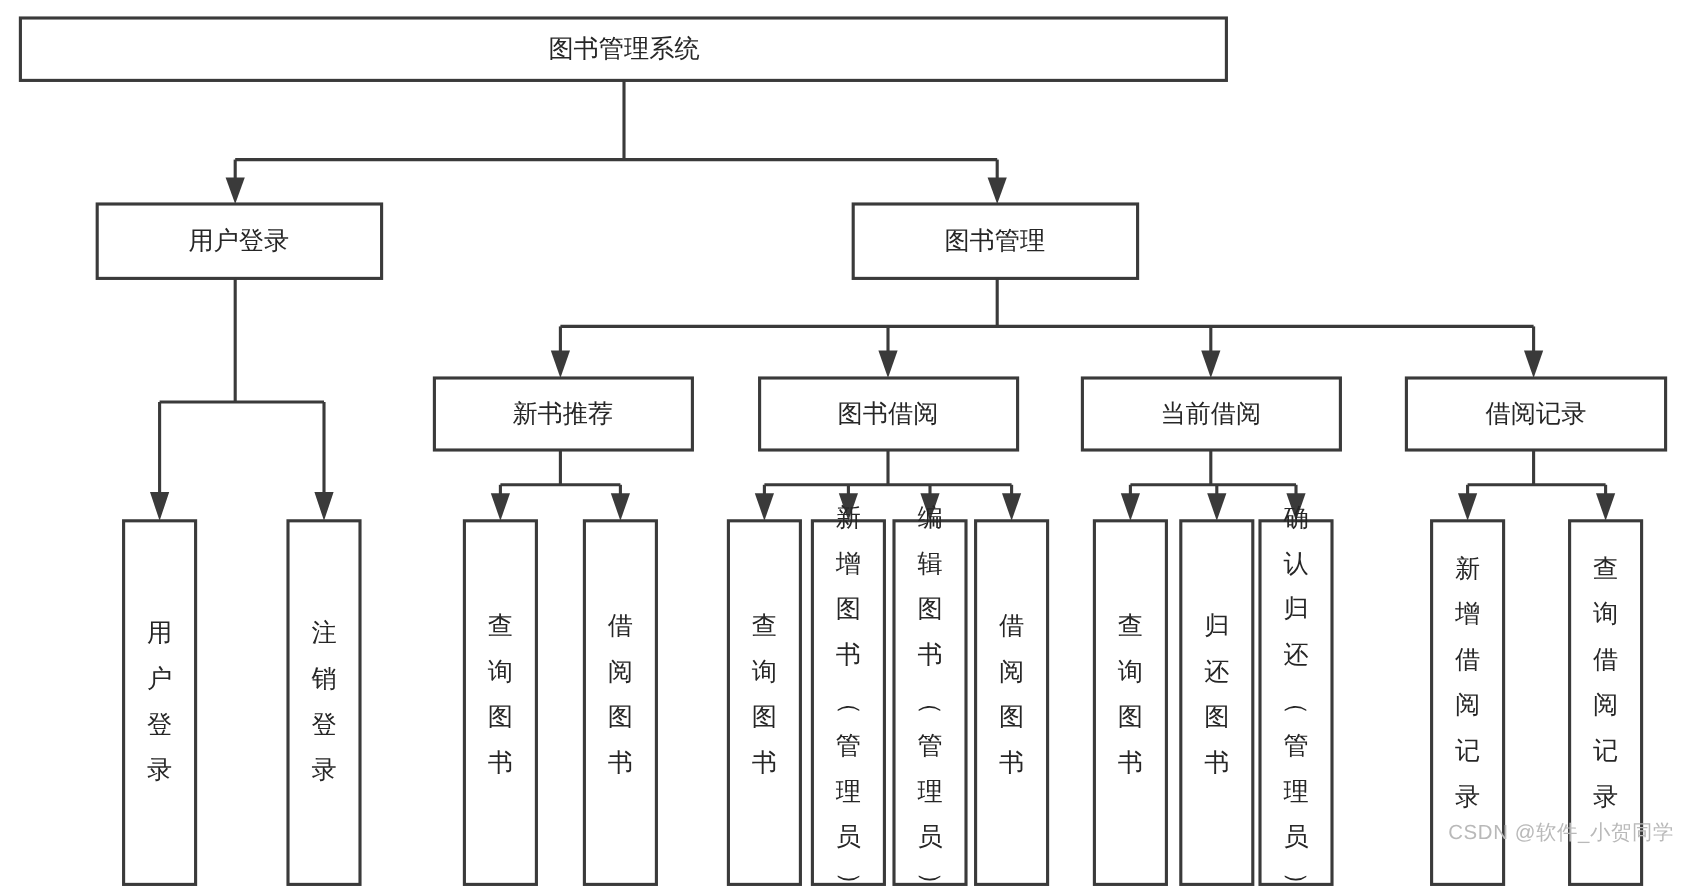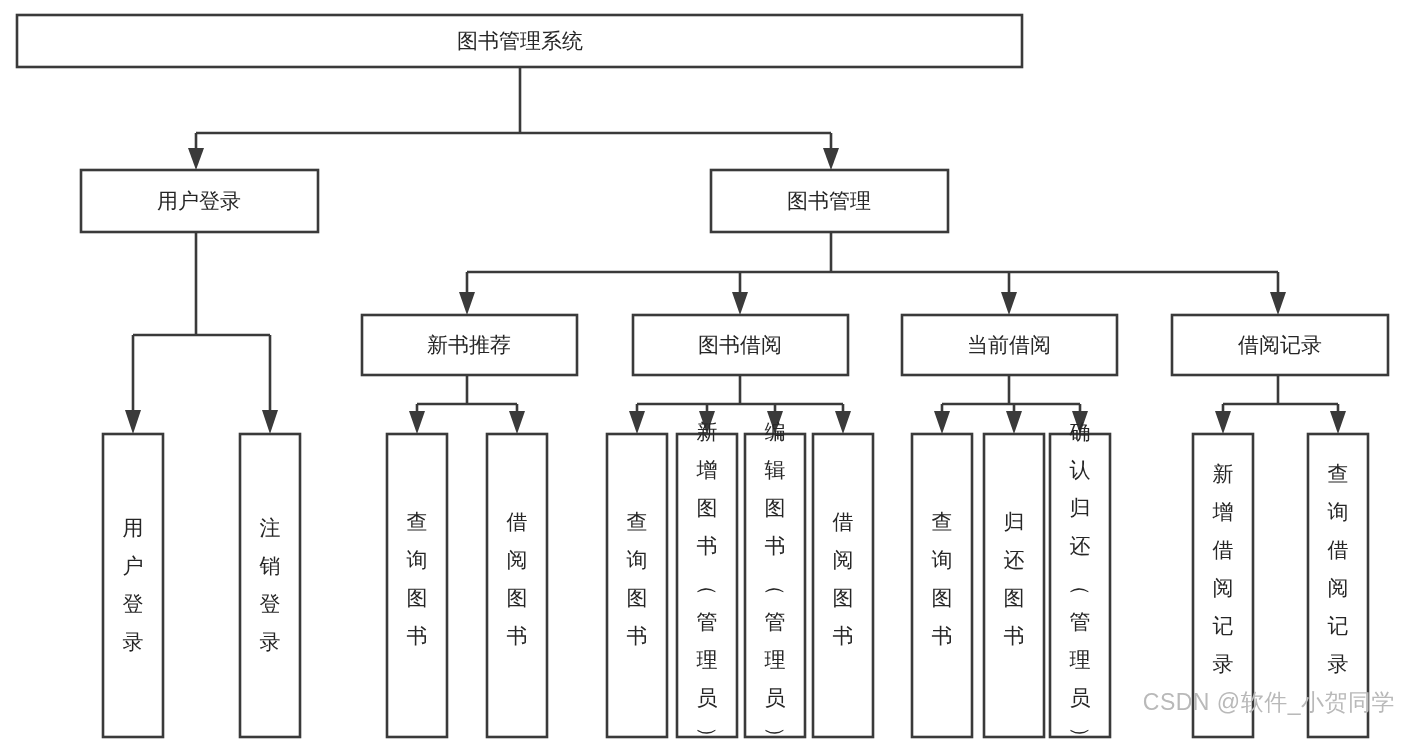--- a/index.html
+++ b/index.html
@@ -50,23 +50,23 @@
   }
   .vchar {
     font-family: "Liberation Sans", "DejaVu Sans", sans-serif;
     font-size: 21px;
     fill: #262626;
     text-anchor: middle;
   }
   .watermark {
     position: absolute;
     right: 10px;
-    bottom: 7px;
+    bottom: 20px;
     font-family: "Liberation Sans", "DejaVu Sans", sans-serif;
-    font-size: 23px;
+    font-size: 17px;
     color: #b9b9b9;
     letter-spacing: 0.5px;
     white-space: nowrap;
     user-select: none;
   }
 </style>
 </head>
 <body>
 
 <div id="diagram-root">

